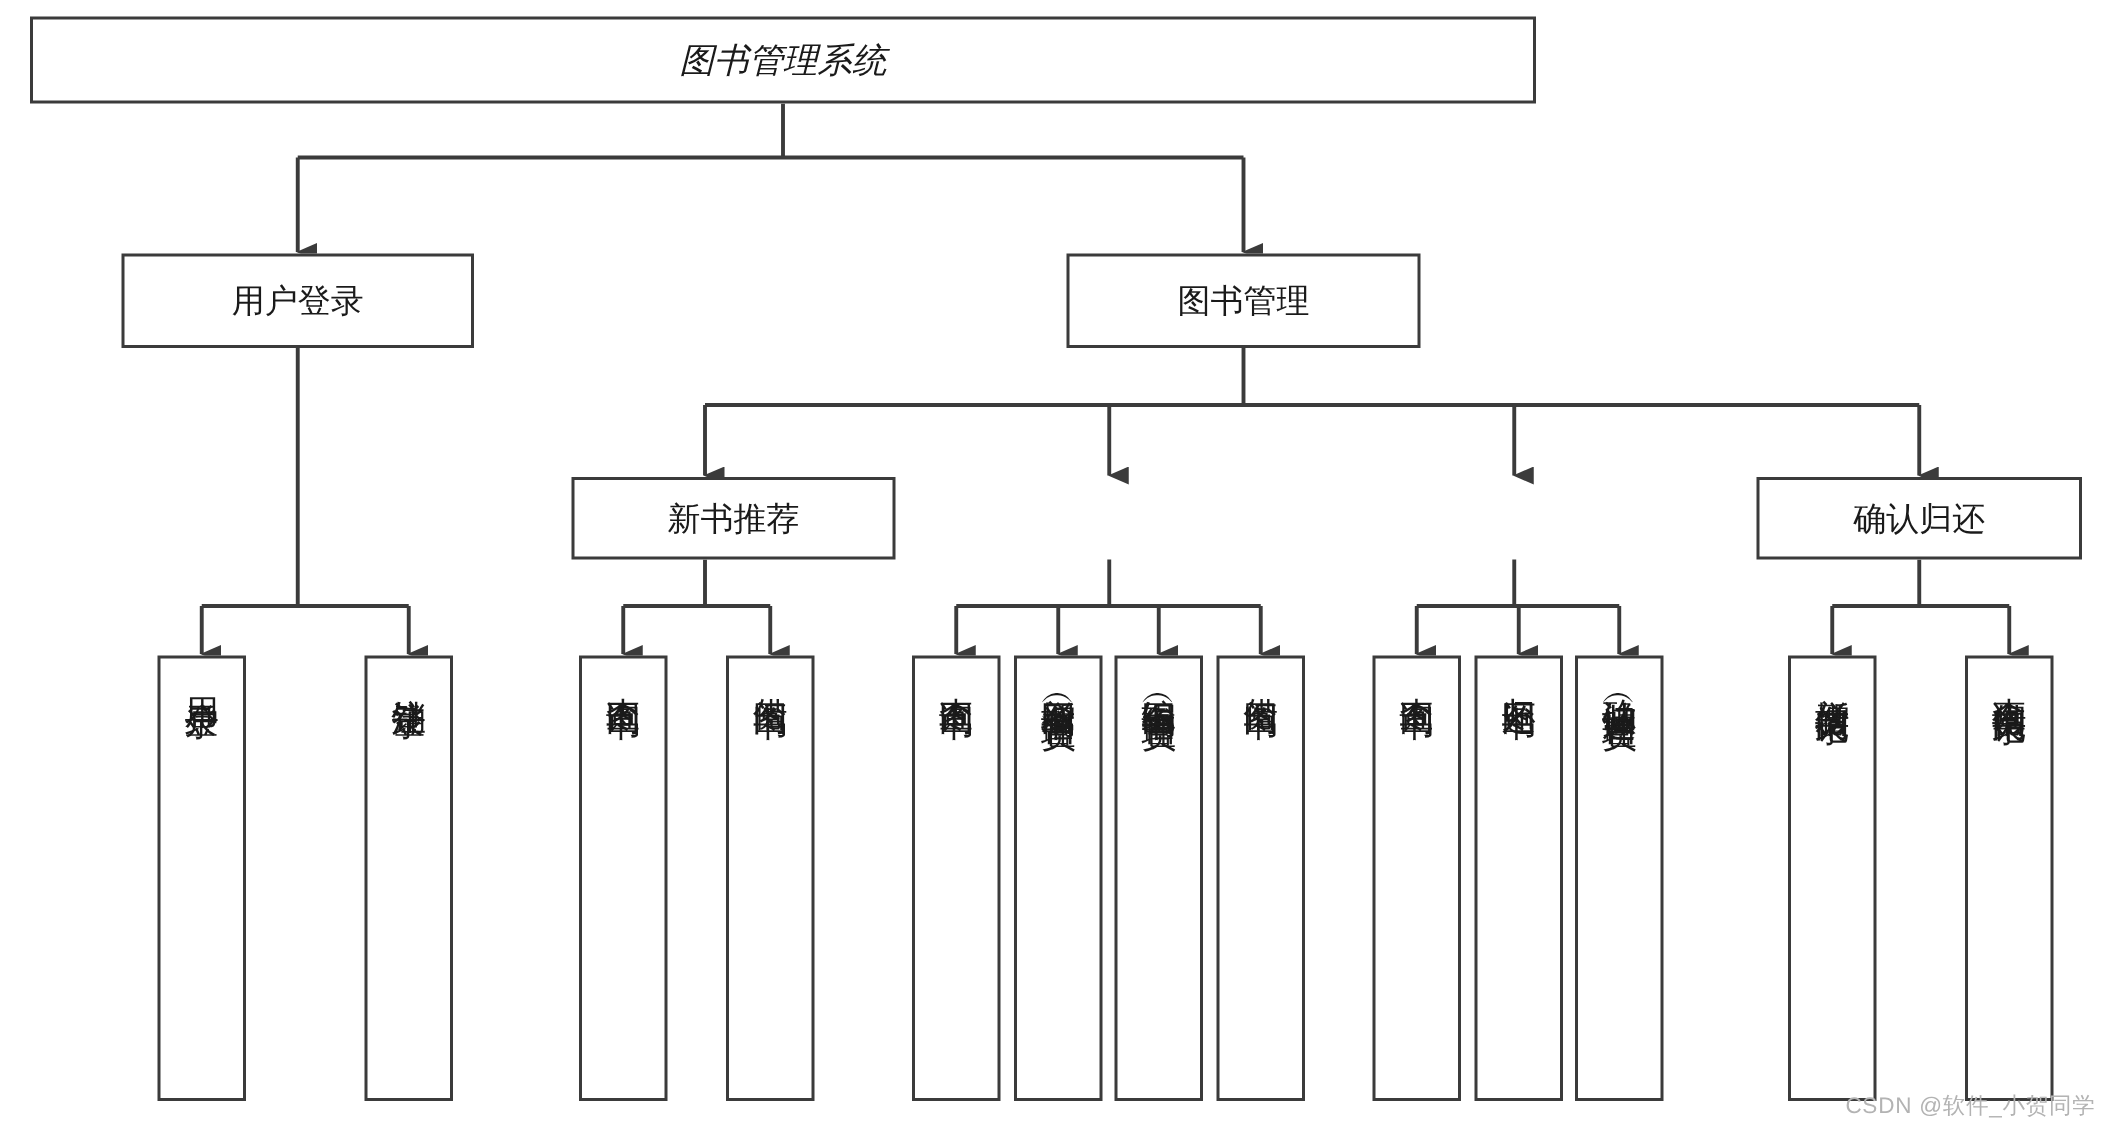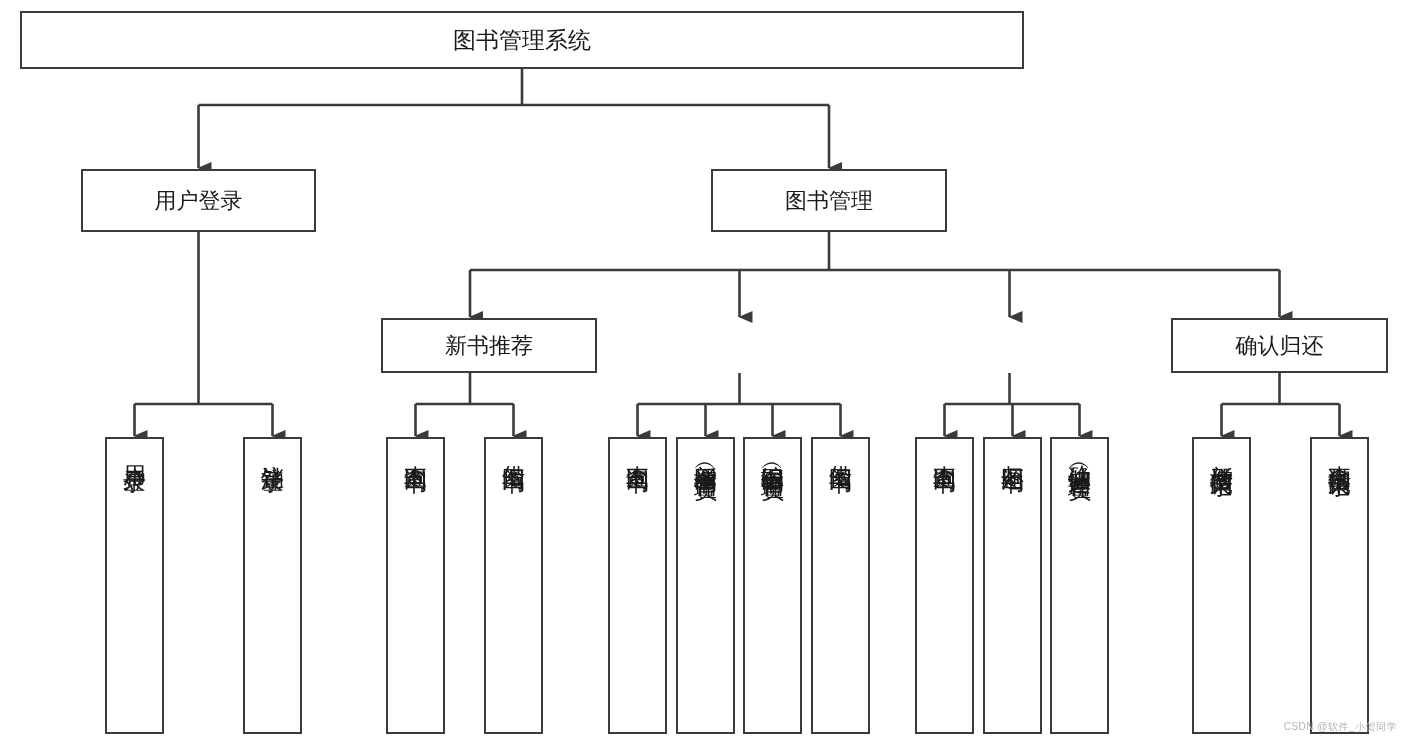--- a/index.html
+++ b/index.html
@@ -51,22 +51,22 @@
     writing-mode: vertical-rl;
     text-orientation: upright;
     font-size: 23px;
     letter-spacing: 2px;
     line-height: 1;
     white-space: nowrap;
   }
   #watermark {
     position: absolute;
     right: 8px;
-    bottom: 13px;
-    font-size: 10px;
+    bottom: 0;
+    font-size: 15px;
     color: #b3b3b3;
     letter-spacing: 0.5px;
     white-space: nowrap;
     pointer-events: none;
   }
 </style>
 </head>
 <body>
 
 <div id="canvas">
@@ -109,21 +109,21 @@
         <line x1="772.5" y1="404" x2="772.5" y2="436"></line>
         <line x1="840.5" y1="404" x2="840.5" y2="436"></line>
         <line x1="944.5" y1="404" x2="944.5" y2="436"></line>
         <line x1="1012.5" y1="404" x2="1012.5" y2="436"></line>
         <line x1="1079.5" y1="404" x2="1079.5" y2="436"></line>
         <line x1="1221.5" y1="404" x2="1221.5" y2="436"></line>
         <line x1="1339.5" y1="404" x2="1339.5" y2="436"></line>
       </g>
   </svg>
 
-  <div class="node root h" style="left: 20px; top: 11px; width: 1004px; height: 58px;">
+  <div class="node root h" style="left: 20px; top: 11px; width: 1004px; height: 58px; font-style: italic;">
     <span class="lbl">图书管理系统</span>
   </div>
 
   <div class="node h" style="left: 81px; top: 169px; width: 235px; height: 63px;">
     <span class="lbl">用户登录</span>
   </div>
   <div class="node h" style="left: 711px; top: 169px; width: 236px; height: 63px;">
     <span class="lbl">图书管理</span>
   </div>
 

